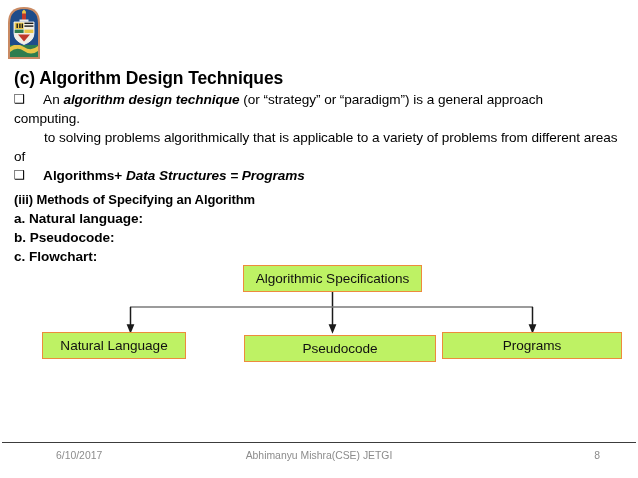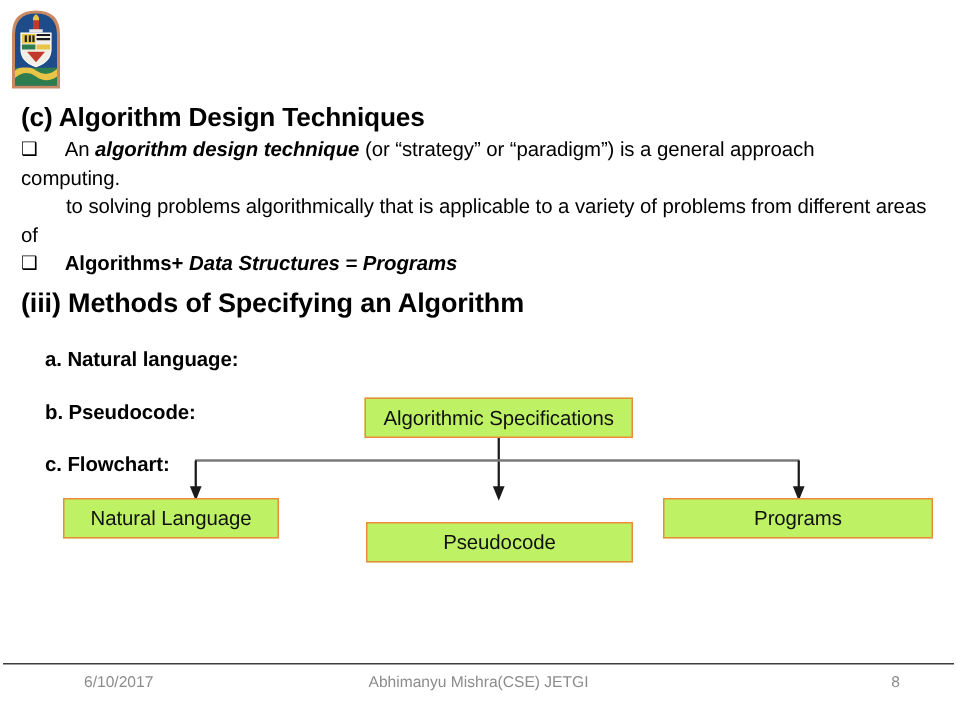--- a/index.html
+++ b/index.html
@@ -31,21 +31,21 @@
     color:#000000;
   }
   .h1{
     font-size:17.5px;
     font-weight:bold;
     line-height:1.22;
     letter-spacing:-0.1px;
     margin:0 0 1px 0;
   }
   .h2{
-    font-size:18px;
+    font-size:13px;
     font-weight:bold;
     line-height:1.22;
     letter-spacing:-0.1px;
     margin:6px 0 1px 0;
   }
   .para{
     font-size:13.6px;
     line-height:1.38;
     margin:0;
     letter-spacing:-0.05px;
@@ -56,21 +56,21 @@
     vertical-align:1px;
     letter-spacing:0;
   }
   .ital{font-style:italic;font-weight:bold;}
   .bld{font-weight:bold;}
   .indent{display:inline-block;width:18px;}
   .listline{
     font-size:13.6px;
     font-weight:bold;
     line-height:1.41;
-    margin:16px;
+    margin:0;
     letter-spacing:-0.05px;
   }
   .plain{
     font-size:13.6px;
     line-height:1.41;
     margin:0;
     letter-spacing:-0.05px;
   }
 
   
@@ -80,21 +80,21 @@
     box-sizing:border-box;
     background:#bef264;
     border:1.6px solid #ED8B3C;
     display:flex;align-items:center;justify-content:center;
     font-size:13.6px;
     color:#111111;
     letter-spacing:-0.05px;
   }
   #node-root{left:243px;top:265px;width:179px;height:27px;}
   #node-natural{left:42px;top:332px;width:144px;height:27px;}
-  #node-pseudo{left:244px;top:348px;width:178px;height:27px;text-align:right;}
+  #node-pseudo{left:244px;top:335px;width:192px;height:27px;text-align:right;}
   #node-flow{left:442px;top:332px;width:180px;height:27px;}
 
   
   .footer-rule{
     position:absolute;left:2px;top:442px;width:634px;height:0;
     border-top:1.4px solid #3C3C3C;
   }
   .footer{
     position:absolute;top:448px;left:0;width:638px;height:20px;
     font-size:10.4px;color:#8C8C8C;

